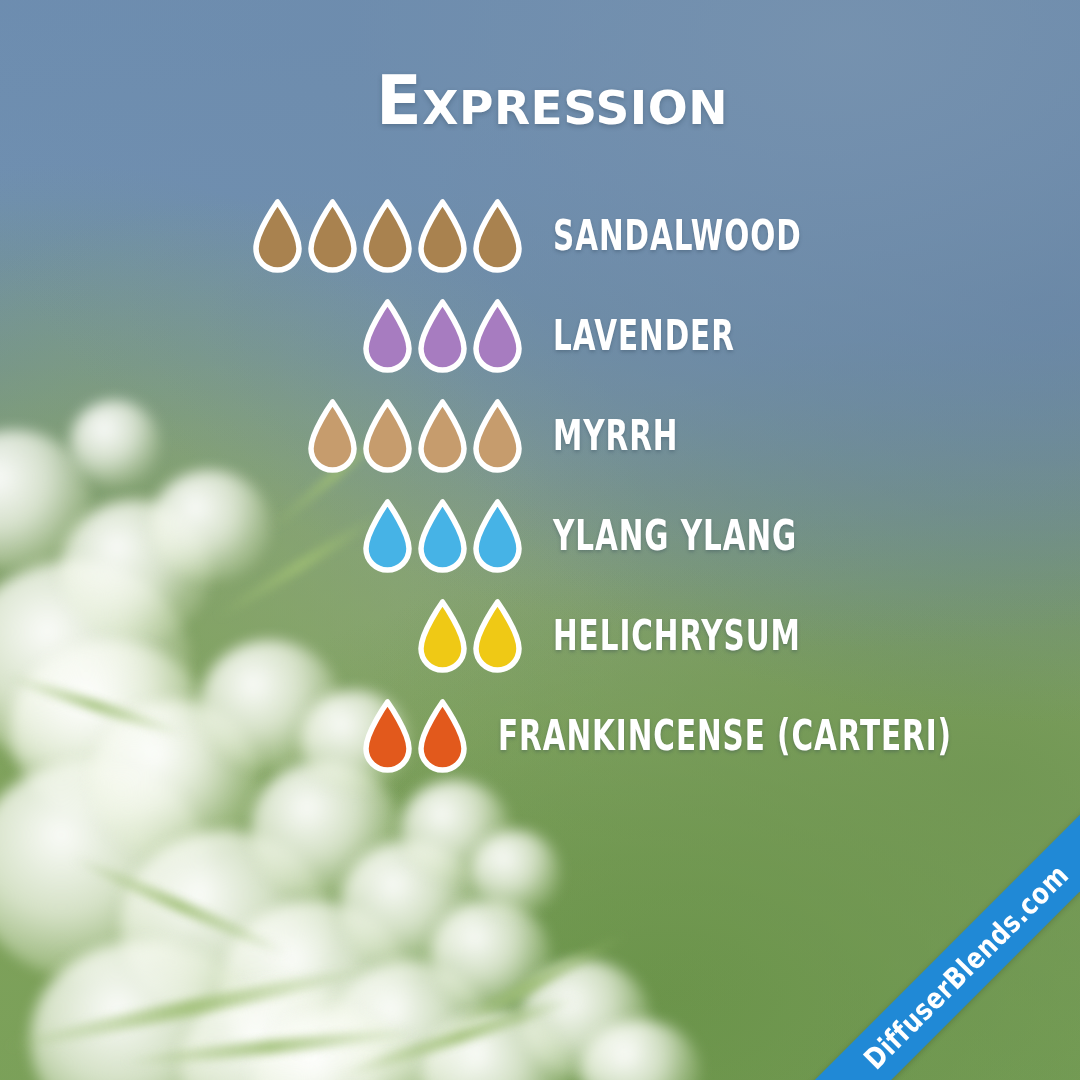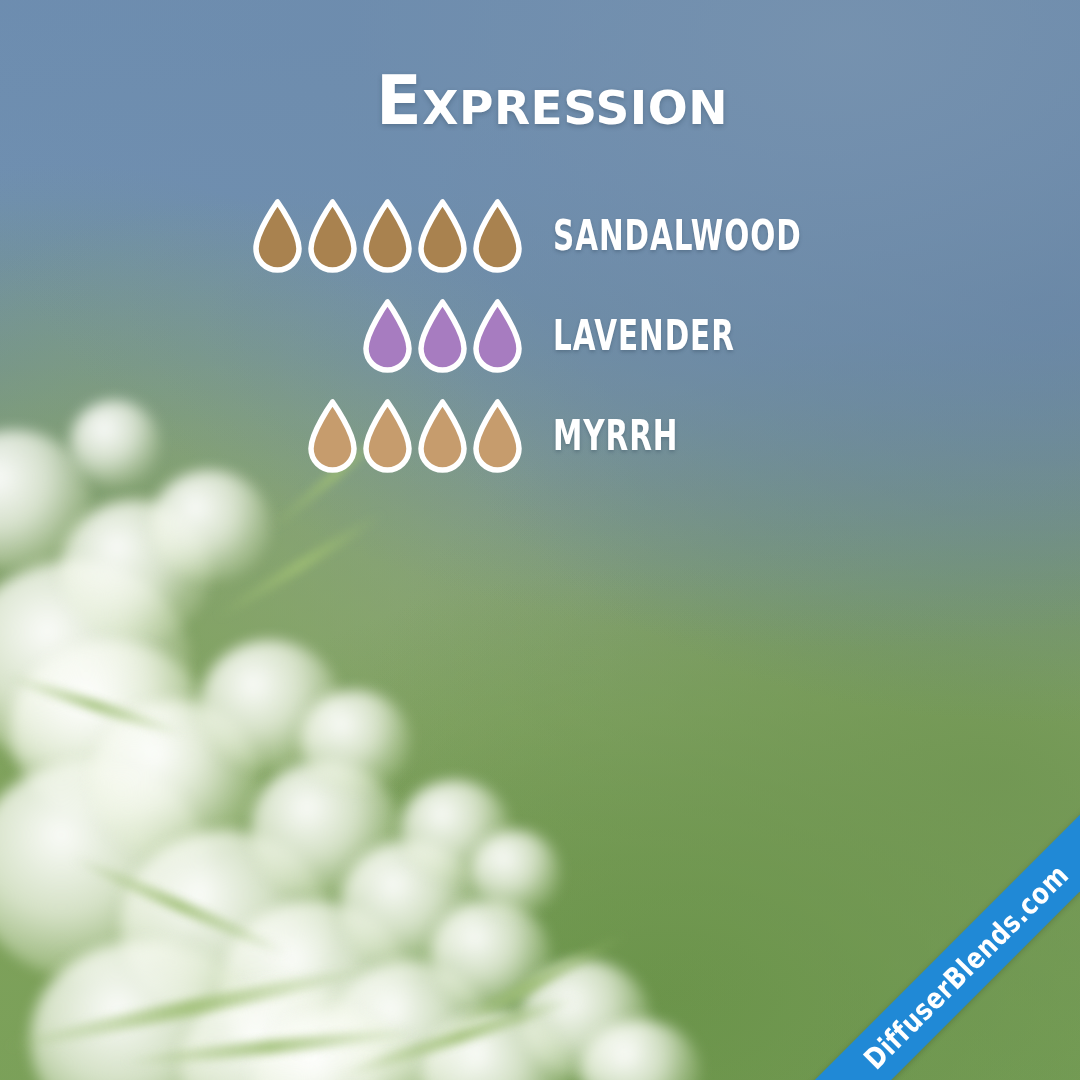--- a/index.html
+++ b/index.html
@@ -209,17 +209,53 @@
         </svg>
         <svg viewBox="0 0 55 79" class="drop">
           <path d="M27.5 5 C27.5 5 6 35 6 51.5 C6 63.4 15.6 73 27.5 73 C39.4 73 49 63.4 49 51.5 C49 35 27.5 5 27.5 5 Z" fill="#C69C6D" stroke="#ffffff" stroke-width="5.5" stroke-linejoin="round"></path>
         </svg>
         <svg viewBox="0 0 55 79" class="drop">
           <path d="M27.5 5 C27.5 5 6 35 6 51.5 C6 63.4 15.6 73 27.5 73 C39.4 73 49 63.4 49 51.5 C49 35 27.5 5 27.5 5 Z" fill="#C69C6D" stroke="#ffffff" stroke-width="5.5" stroke-linejoin="round"></path>
         </svg>
       </div>
       <div class="label">MYRRH</div>
     </div>
+    <div class="row">
+      <div class="drops">
+        <svg viewBox="0 0 55 79" class="drop">
+          <path d="M27.5 5 C27.5 5 6 35 6 51.5 C6 63.4 15.6 73 27.5 73 C39.4 73 49 63.4 49 51.5 C49 35 27.5 5 27.5 5 Z" fill="#46B3E6" stroke="#ffffff" stroke-width="5.5" stroke-linejoin="round"></path>
+        </svg>
+        <svg viewBox="0 0 55 79" class="drop">
+          <path d="M27.5 5 C27.5 5 6 35 6 51.5 C6 63.4 15.6 73 27.5 73 C39.4 73 49 63.4 49 51.5 C49 35 27.5 5 27.5 5 Z" fill="#46B3E6" stroke="#ffffff" stroke-width="5.5" stroke-linejoin="round"></path>
+        </svg>
+        <svg viewBox="0 0 55 79" class="drop">
+          <path d="M27.5 5 C27.5 5 6 35 6 51.5 C6 63.4 15.6 73 27.5 73 C39.4 73 49 63.4 49 51.5 C49 35 27.5 5 27.5 5 Z" fill="#46B3E6" stroke="#ffffff" stroke-width="5.5" stroke-linejoin="round"></path>
+        </svg>
+      </div>
+      <div class="label">YLANG YLANG</div>
+    </div>
+    <div class="row">
+      <div class="drops">
+        <svg viewBox="0 0 55 79" class="drop">
+          <path d="M27.5 5 C27.5 5 6 35 6 51.5 C6 63.4 15.6 73 27.5 73 C39.4 73 49 63.4 49 51.5 C49 35 27.5 5 27.5 5 Z" fill="#EFC915" stroke="#ffffff" stroke-width="5.5" stroke-linejoin="round"></path>
+        </svg>
+        <svg viewBox="0 0 55 79" class="drop">
+          <path d="M27.5 5 C27.5 5 6 35 6 51.5 C6 63.4 15.6 73 27.5 73 C39.4 73 49 63.4 49 51.5 C49 35 27.5 5 27.5 5 Z" fill="#EFC915" stroke="#ffffff" stroke-width="5.5" stroke-linejoin="round"></path>
+        </svg>
+      </div>
+      <div class="label">HELICHRYSUM</div>
+    </div>
+    <div class="row">
+      <div class="drops">
+        <svg viewBox="0 0 55 79" class="drop">
+          <path d="M27.5 5 C27.5 5 6 35 6 51.5 C6 63.4 15.6 73 27.5 73 C39.4 73 49 63.4 49 51.5 C49 35 27.5 5 27.5 5 Z" fill="#E2591C" stroke="#ffffff" stroke-width="5.5" stroke-linejoin="round"></path>
+        </svg>
+        <svg viewBox="0 0 55 79" class="drop">
+          <path d="M27.5 5 C27.5 5 6 35 6 51.5 C6 63.4 15.6 73 27.5 73 C39.4 73 49 63.4 49 51.5 C49 35 27.5 5 27.5 5 Z" fill="#E2591C" stroke="#ffffff" stroke-width="5.5" stroke-linejoin="round"></path>
+        </svg>
+      </div>
+      <div class="label">FRANKINCENSE (CARTERI)</div>
+    </div>
   </div>
 
 <div id="ribbon">
   <span id="ribbon-text">DiffuserBlends.com</span>
 </div>
 
 </body></html>

